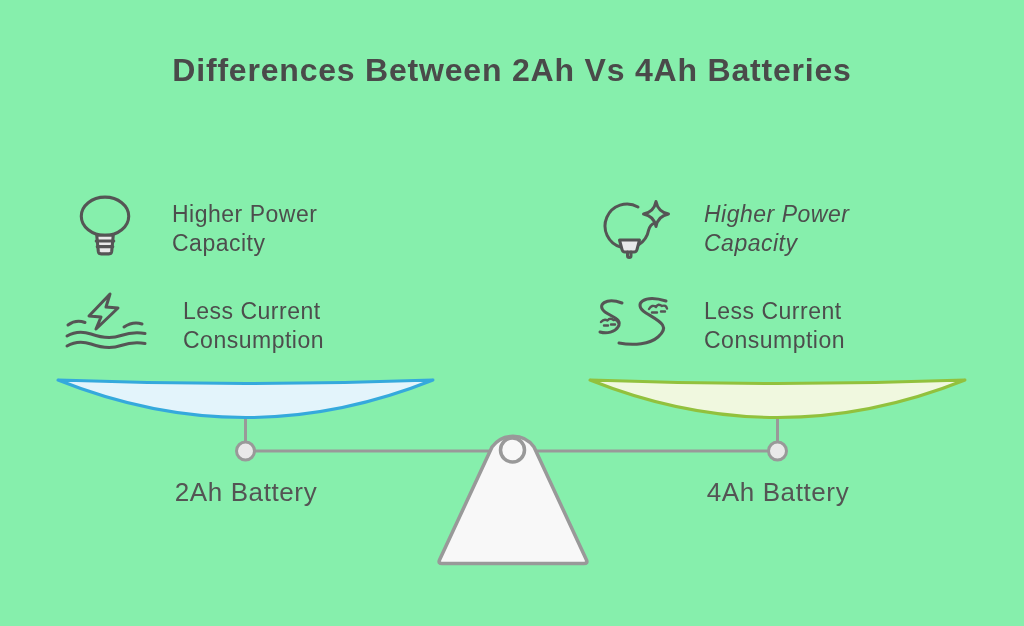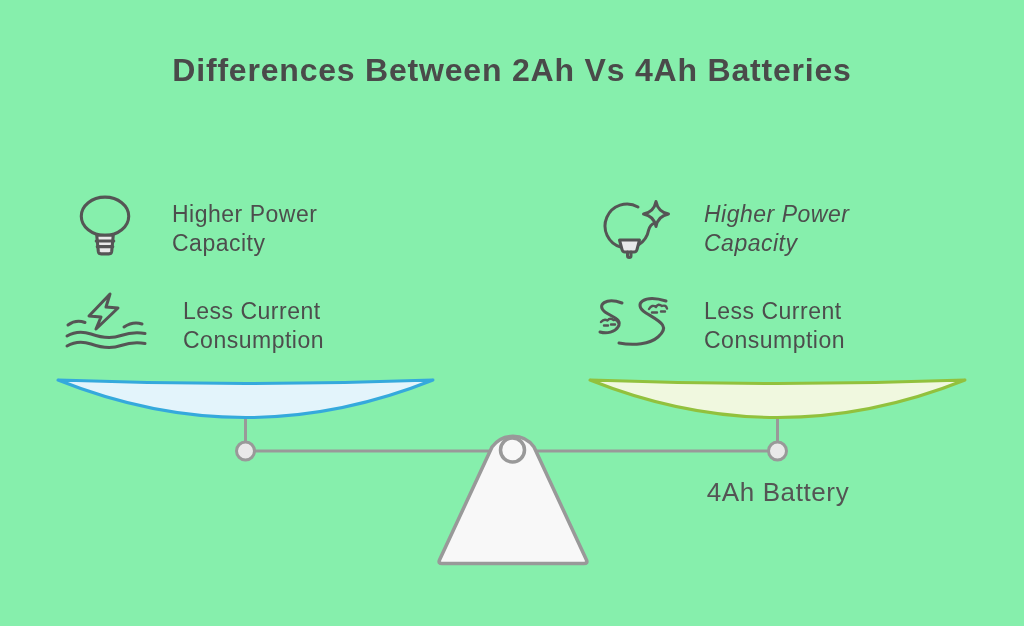--- a/index.html
+++ b/index.html
@@ -89,15 +89,16 @@
     <path d="M 58 380 Q 245.5 387 433 380 Q 245.5 455 58 380 Z" stroke-width="3" stroke-linejoin="round" stroke="#35A9DC" fill="#E3F4FB"></path>
     <path d="M 590 380 Q 777.5 387 965 380 Q 777.5 455 590 380 Z" stroke-width="3" stroke-linejoin="round" stroke="#92C13D" fill="#F0F8DF"></path>
 
     <path d="M 492 447 A 26 26 0 0 1 534 447 L 586.5 560 Q 588 563.5 584 563.5 L 442 563.5 Q 438 563.5 439.5 560 Z" stroke-width="3.5" stroke-linejoin="round" stroke="#999999" fill="#F8F8F8"></path>
     <circle cx="512.5" cy="450" r="12" stroke-width="3.5" stroke="#999999"></circle>
 
     <circle cx="245.5" cy="451" r="9" stroke-width="3" stroke="#999999" fill="#E9E9E9"></circle>
     <circle cx="777.5" cy="451" r="9" stroke-width="3" stroke="#999999" fill="#E9E9E9"></circle>
   </svg>
 
+  <div class="pan-label pl-left">2Ah Battery</div>
   <div class="pan-label pl-right">4Ah Battery</div>
 
 </div>
 
 </body></html>

